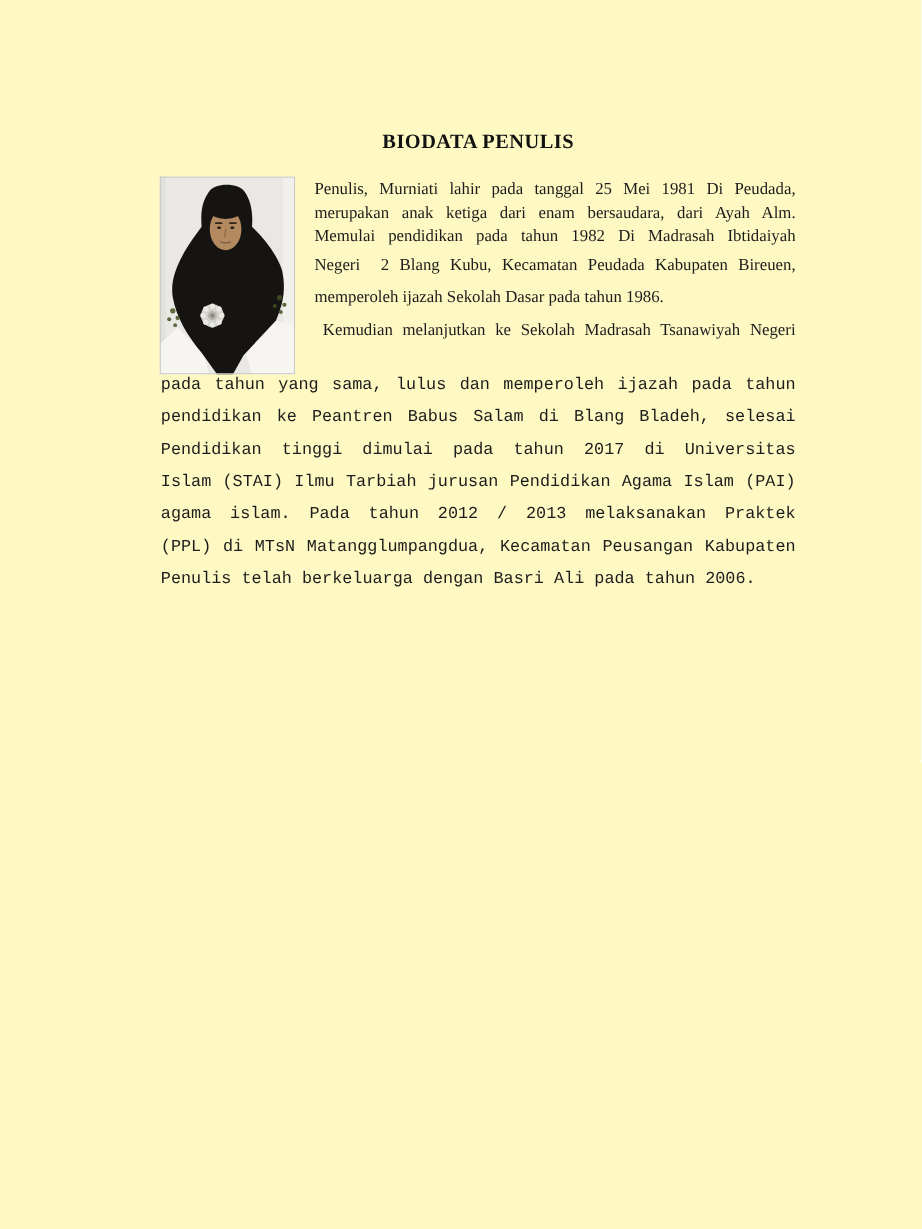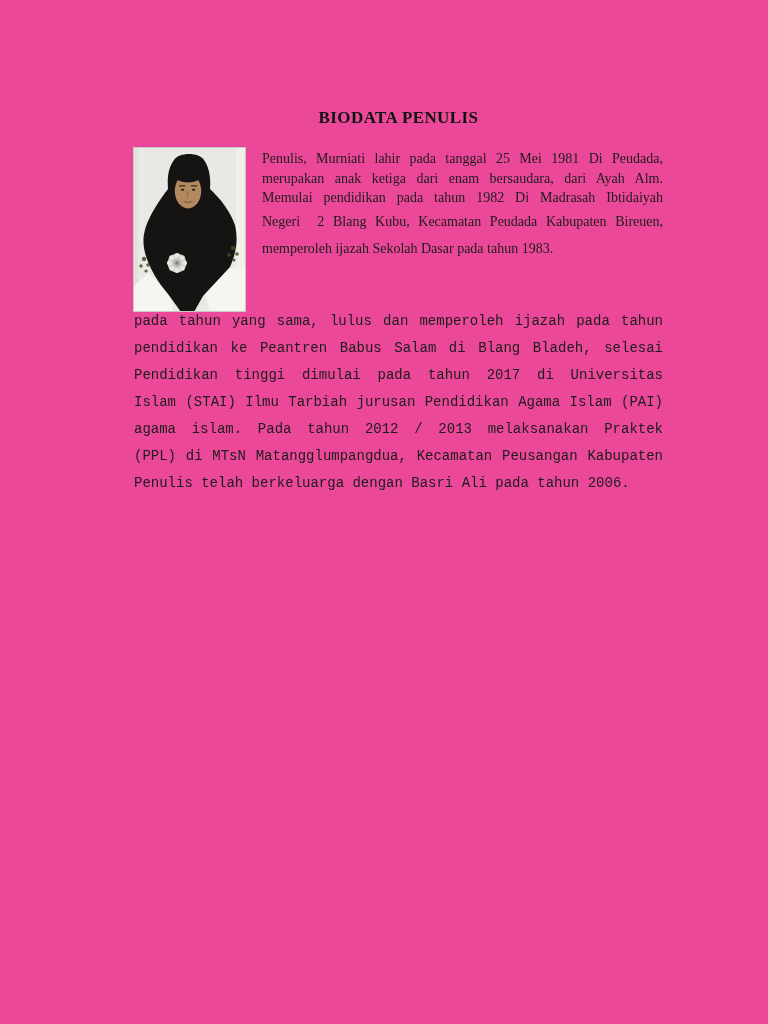--- a/index.html
+++ b/index.html
@@ -1,17 +1,17 @@
 <!DOCTYPE html>
 <html><head>
 <meta charset="utf-8">
 <style>
   html,body{margin:0;padding:0;background:#ffffff;}
   .page{
-    position:relative;width:768px;height:1024px;background:#ec4899;overflow:hidden;
+    position:relative;width:768px;height:1024px;background:#fef9c3;overflow:hidden;
     font-family:"Liberation Serif","DejaVu Serif",serif;color:#1b1b1b;
   }
   .doc-title{
     position:absolute;left:134px;top:108px;width:529px;margin:0;
     font-size:17px;line-height:20px;font-weight:700;text-align:center;
     letter-spacing:0.4px;color:#121212;
   }
   .photo-frame{position:absolute;left:133px;top:147px;width:113px;height:165px;}
   .photo-frame svg{display:block;width:100%;height:100%;}
   .col{position:absolute;}
@@ -86,21 +86,22 @@
 
       <rect x="0.5" y="0.5" width="112" height="164" fill="none" stroke="#c9c8c4" stroke-width="1"></rect>
     </svg>
   </div>
 
   <div class="col col-beside">
       <div class="line tight just">Penulis, Murniati lahir pada tanggal 25 Mei 1981 Di Peudada,</div>
       <div class="line tight just">merupakan anak ketiga dari enam bersaudara, dari Ayah Alm.</div>
       <div class="line tight just">Memulai pendidikan pada tahun 1982 Di Madrasah Ibtidaiyah</div>
       <div class="line spaced just">Negeri &nbsp;2 Blang Kubu, Kecamatan Peudada Kabupaten Bireuen,</div>
-      <div class="line spaced">memperoleh ijazah Sekolah Dasar pada tahun 1983.</div>
+      <div class="line spaced">memperoleh ijazah Sekolah Dasar pada tahun 1986.</div>
+      <div class="line spaced just indent">Kemudian melanjutkan ke Sekolah Madrasah Tsanawiyah Negeri</div>
     </div>
 
   <div class="col col-full">
       <div class="line spaced just">pada tahun yang sama, lulus dan memperoleh ijazah pada tahun 1996, meneruskan</div>
       <div class="line spaced just">pendidikan ke Peantren Babus Salam di Blang Bladeh, selesai pada tahun 2004.</div>
       <div class="line spaced just">Pendidikan tinggi dimulai pada tahun 2017 di Universitas Sekolah Tinggi Agama</div>
       <div class="line spaced just">Islam (STAI) Ilmu Tarbiah jurusan Pendidikan Agama Islam (PAI) pada pendidikan</div>
       <div class="line spaced just">agama islam. Pada tahun 2012 / 2013 melaksanakan Praktek Pengalaman Lapangan</div>
       <div class="line spaced just">(PPL) di MTsN Matangglumpangdua, Kecamatan Peusangan Kabupaten Bireuen.</div>
       <div class="line spaced">Penulis telah berkeluarga dengan Basri Ali pada tahun 2006.</div>

